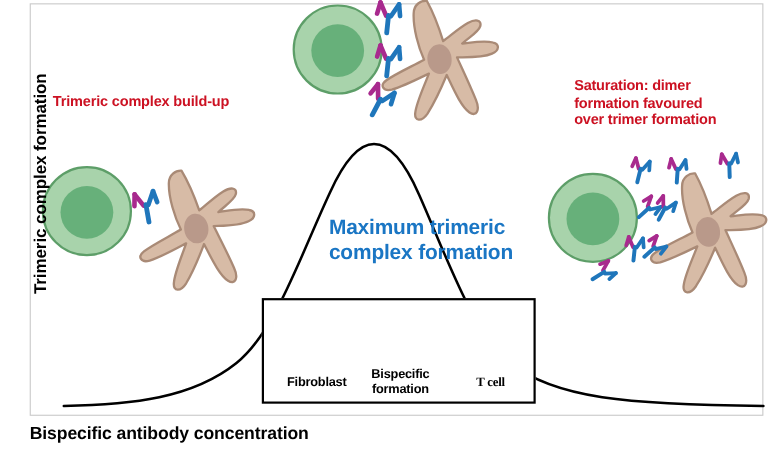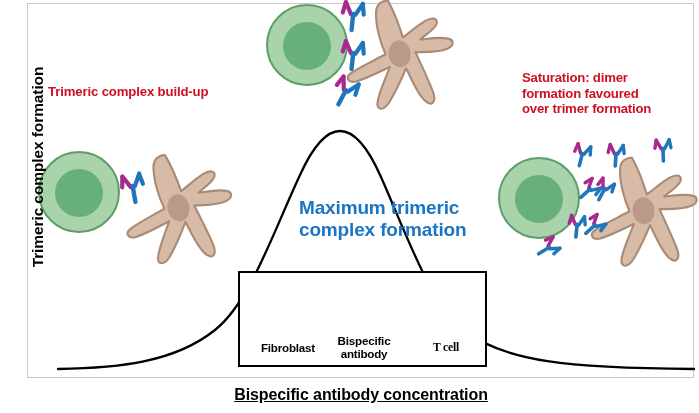--- a/index.html
+++ b/index.html
@@ -28,26 +28,25 @@
     font-weight: bold;
     color: #000000;
     letter-spacing: -0.1px;
     white-space: nowrap;
   }
   #x-axis-label {
     position: absolute;
     left: 27px;
     top: 386px;
     width: 668px;
-    text-align: center;
+    text-align: left;
     font-size: 16px;
     font-weight: bold;
     color: #000000;
     letter-spacing: -0.1px;
-    text-decoration: underline;
   }
 
   
   #plot-frame {
     position: absolute;
     left: 27px;
     top: 3px;
     width: 667px;
     height: 375px;
     border: 1.4px solid #c9c9c9;
@@ -245,21 +244,21 @@
       </g>
       <g transform="translate(446,308) scale(0.66)">
         <use href="#tcell-shape"></use>
       </g>
     </g>
   </svg>
 
   <div id="legend-box"></div>
   <div class="legend-label" id="legend-label-fibroblast">Fibroblast</div>
   <div class="legend-label" id="legend-label-antibody">Bispecific
-antibody</div>
+formation</div>
   <div class="legend-label" id="legend-label-tcell">T cell</div>
 
   <div class="annot" id="annot-buildup">Trimeric complex build-up</div>
   <div class="annot" id="annot-saturation">Saturation: dimer
 formation favoured
 over trimer formation</div>
   <div class="annot" id="annot-maximum">Maximum trimeric
 complex formation</div>
 
   <div id="y-axis-label">Trimeric complex formation</div>

